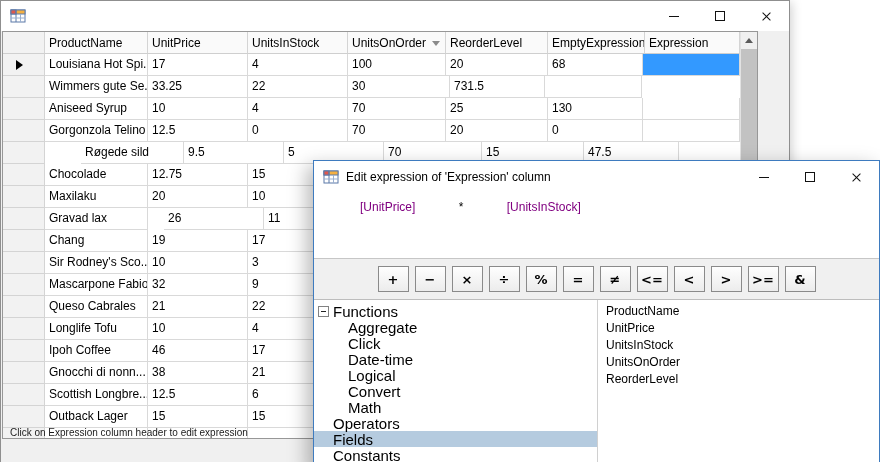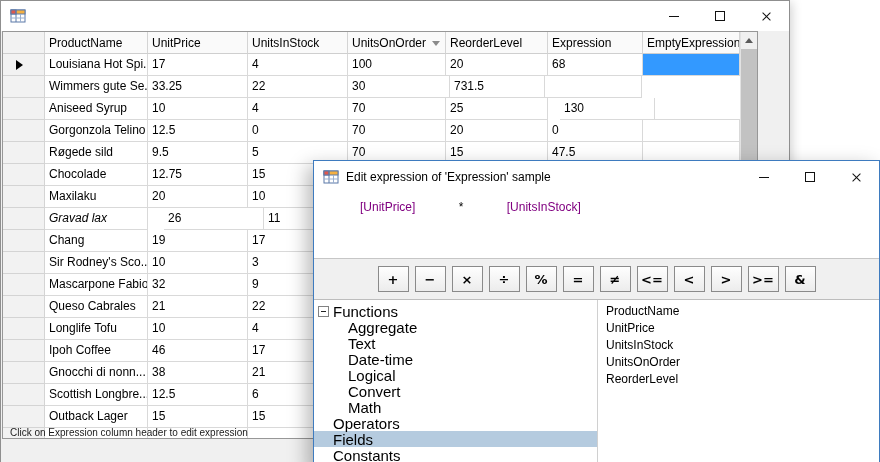--- a/index.html
+++ b/index.html
@@ -123,25 +123,25 @@
           <div class="hdr-cell" style="width: 100px;">
             <span class="hdr-label">UnitsInStock</span>
           </div>
           <div class="hdr-cell" style="width: 98px;">
             <span class="hdr-label">UnitsOnOrder</span>
             <span class="filter-glyph"></span>
           </div>
           <div class="hdr-cell" style="width: 102px;">
             <span class="hdr-label">ReorderLevel</span>
           </div>
+          <div class="hdr-cell" style="width: 97px;">
+            <span class="hdr-label">EmptyExpression</span>
+          </div>
           <div class="hdr-cell" style="width: 95px;">
             <span class="hdr-label">Expression</span>
-          </div>
-          <div class="hdr-cell" style="width: 97px;">
-            <span class="hdr-label">EmptyExpression</span>
           </div>
         </div>
       <div id="grid-body">
           <div class="grid-row">
             <div class="row-hdr">
               <span class="cur-arrow"></span>
             </div>
             <div class="grid-cell" style="width: 103px;">Louisiana Hot Spi...</div>
             <div class="grid-cell" style="width: 100px;">17</div>
             <div class="grid-cell" style="width: 100px;">4</div>
@@ -159,36 +159,36 @@
             <div class="grid-cell" style="width: 95px;">731.5</div>
             <div class="grid-cell" style="width: 97px;"></div>
           </div>
           <div class="grid-row">
             <div class="row-hdr"></div>
             <div class="grid-cell" style="width: 103px;">Aniseed Syrup</div>
             <div class="grid-cell" style="width: 100px;">10</div>
             <div class="grid-cell" style="width: 100px;">4</div>
             <div class="grid-cell" style="width: 98px;">70</div>
             <div class="grid-cell" style="width: 102px;">25</div>
-            <div class="grid-cell" style="width: 95px; margin-left: 12px;">130</div>
+            <div class="grid-cell" style="width: 95px;">130</div>
             <div class="grid-cell" style="width: 97px;"></div>
           </div>
           <div class="grid-row">
             <div class="row-hdr"></div>
             <div class="grid-cell" style="width: 103px;">Gorgonzola Telino</div>
             <div class="grid-cell" style="width: 100px;">12.5</div>
             <div class="grid-cell" style="width: 100px;">0</div>
             <div class="grid-cell" style="width: 98px;">70</div>
             <div class="grid-cell" style="width: 102px;">20</div>
             <div class="grid-cell" style="width: 95px;">0</div>
             <div class="grid-cell" style="width: 97px;"></div>
           </div>
           <div class="grid-row">
             <div class="row-hdr"></div>
-            <div class="grid-cell" style="width: 103px;">Røgede sild</div>
+            <div class="grid-cell" style="width: 103px; margin-left: 36px;">Røgede sild</div>
             <div class="grid-cell" style="width: 100px;">9.5</div>
             <div class="grid-cell" style="width: 100px;">5</div>
             <div class="grid-cell" style="width: 98px;">70</div>
             <div class="grid-cell" style="width: 102px;">15</div>
             <div class="grid-cell" style="width: 95px;">47.5</div>
             <div class="grid-cell" style="width: 97px;"></div>
           </div>
           <div class="grid-row">
             <div class="row-hdr"></div>
             <div class="grid-cell" style="width: 103px;">Chocolade</div>
@@ -204,21 +204,21 @@
             <div class="grid-cell" style="width: 103px;">Maxilaku</div>
             <div class="grid-cell" style="width: 100px;">20</div>
             <div class="grid-cell" style="width: 100px;">10</div>
             <div class="grid-cell" style="width: 98px;"></div>
             <div class="grid-cell" style="width: 102px;"></div>
             <div class="grid-cell" style="width: 95px;"></div>
             <div class="grid-cell" style="width: 97px;"></div>
           </div>
           <div class="grid-row">
             <div class="row-hdr"></div>
-            <div class="grid-cell" style="width: 103px; font-style: italic;">Gravad lax</div>
+            <div class="grid-cell" style="width: 103px;">Gravad lax</div>
             <div class="grid-cell" style="width: 100px; margin-left: 16px;">26</div>
             <div class="grid-cell" style="width: 100px;">11</div>
             <div class="grid-cell" style="width: 98px;"></div>
             <div class="grid-cell" style="width: 102px;"></div>
             <div class="grid-cell" style="width: 95px;"></div>
             <div class="grid-cell" style="width: 97px;"></div>
           </div>
           <div class="grid-row">
             <div class="row-hdr"></div>
             <div class="grid-cell" style="width: 103px;">Chang</div>
@@ -340,21 +340,21 @@
     <span class="app-icon">
       <svg width="16" height="16" viewBox="0 0 16 16">
         <rect x="1" y="2" width="14" height="12" fill="#ffffff" stroke="#5b78a8"></rect>
         <rect x="1" y="2" width="14" height="4" fill="#f5b041" stroke="#5b78a8"></rect>
         <rect x="1" y="2" width="5" height="4" fill="#e0584e" stroke="#5b78a8"></rect>
         <line x1="6" y1="2" x2="6" y2="14" stroke="#5b78a8"></line>
         <line x1="10.5" y1="6" x2="10.5" y2="14" stroke="#9ab0d0"></line>
         <line x1="1" y1="10" x2="15" y2="10" stroke="#9ab0d0"></line>
       </svg>
     </span>
-    <span class="titlebar-title">Edit expression of 'Expression' sample</span>
+    <span class="titlebar-title">Edit expression of 'Expression' column</span>
     <div class="caption-buttons">
       <div class="caption-btn">
           <span class="glyph-min"></span>
         </div>
       <div class="caption-btn">
           <span class="glyph-max"></span>
         </div>
       <div class="caption-btn">
           <span class="glyph-close"></span>
         </div>
@@ -388,21 +388,21 @@
           <span class="tree-label">Functions</span>
         </div>
         <div class="tree-row">
           <span class="tree-indent" style="width: 19px;"></span>
           <span class="exp-ph"></span>
           <span class="tree-label">Aggregate</span>
         </div>
         <div class="tree-row">
           <span class="tree-indent" style="width: 19px;"></span>
           <span class="exp-ph"></span>
-          <span class="tree-label">Text</span>
+          <span class="tree-label">Click</span>
         </div>
         <div class="tree-row">
           <span class="tree-indent" style="width: 19px;"></span>
           <span class="exp-ph"></span>
           <span class="tree-label">Date-time</span>
         </div>
         <div class="tree-row">
           <span class="tree-indent" style="width: 19px;"></span>
           <span class="exp-ph"></span>
           <span class="tree-label">Logical</span>

